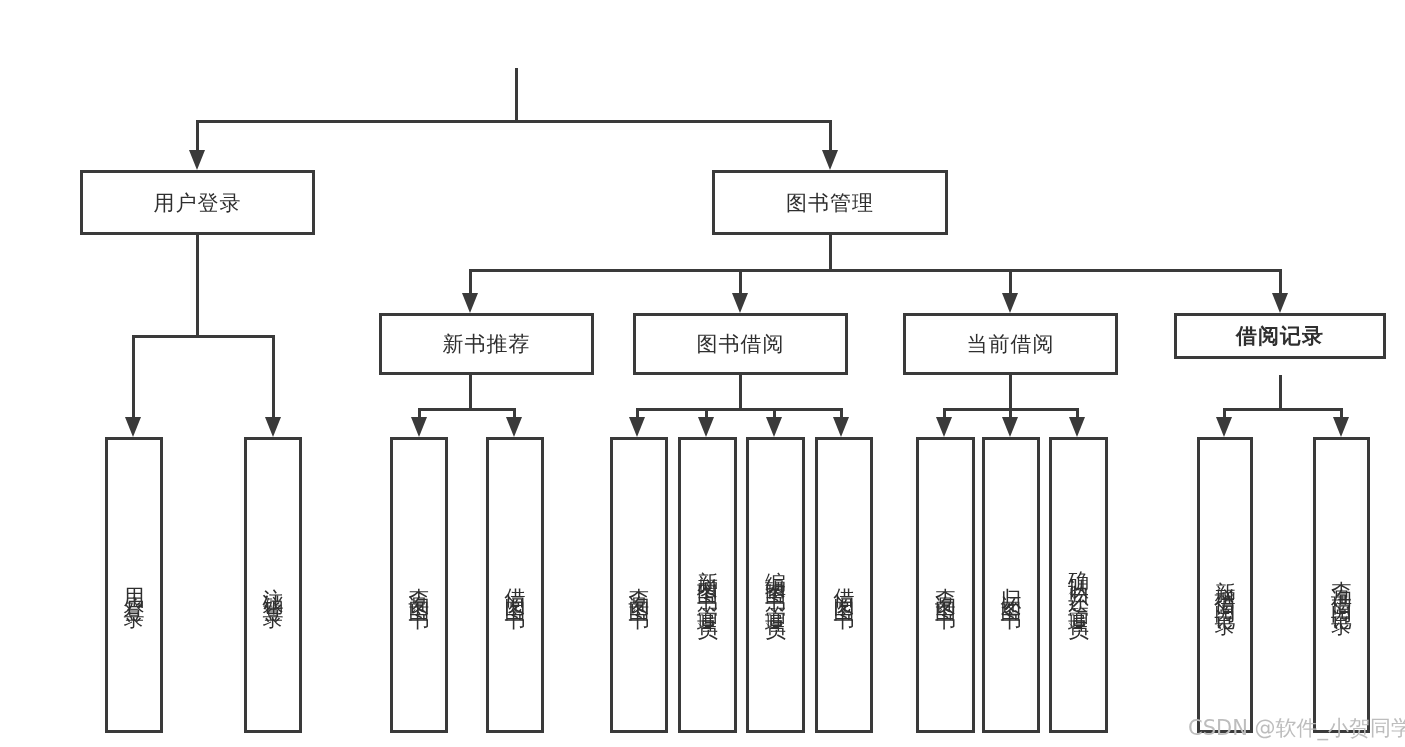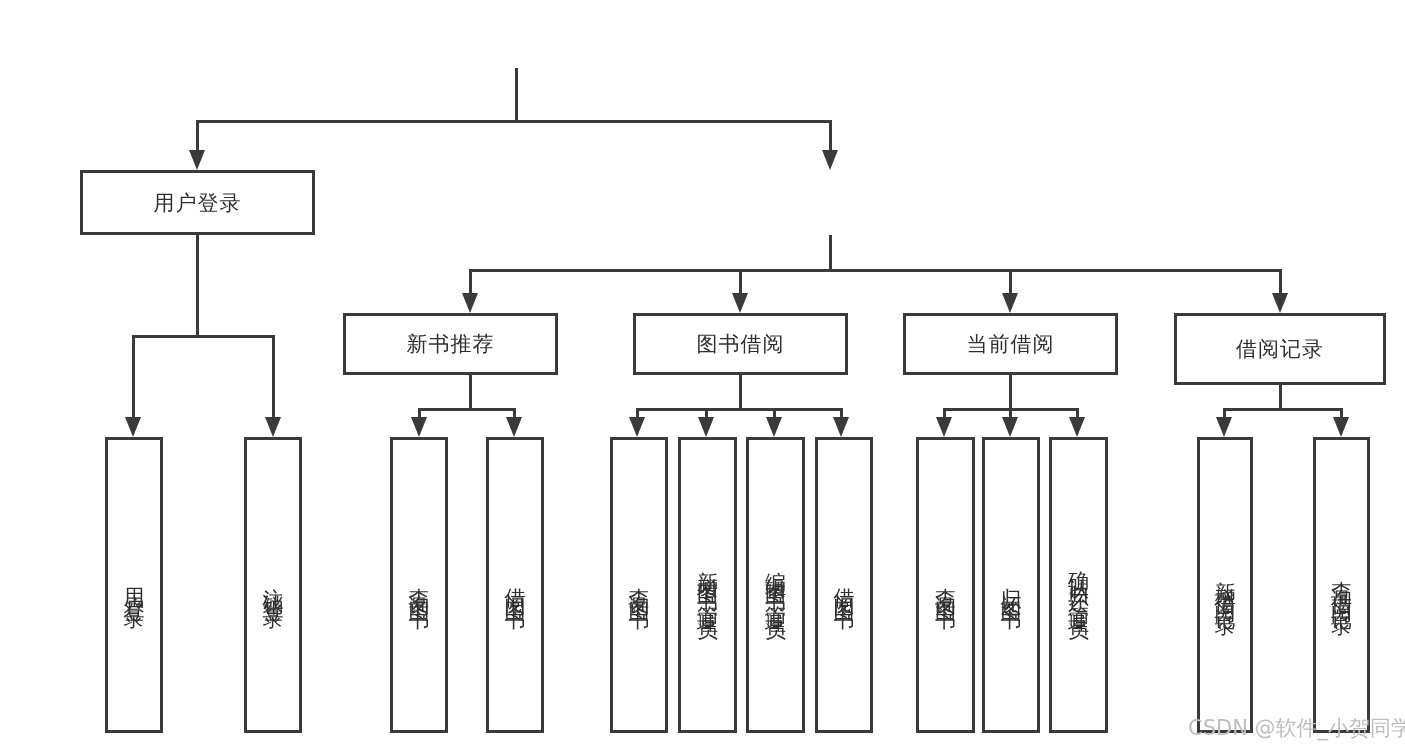--- a/index.html
+++ b/index.html
@@ -125,34 +125,37 @@
   <div class="vl" style="left:1223px;top:408px;height:11px;"></div>
   <div class="arrow" style="left:1216px;top:417px;"></div>
   <div class="vl" style="left:1340px;top:408px;height:11px;"></div>
   <div class="arrow" style="left:1333px;top:417px;"></div>
 
 
   <div class="hbox" style="left:80px;top:170px;width:235px;height:65px;">
     <span>用户登录</span>
   </div>
 
-
-  <div class="hbox" style="left:343px;top:313px;width:215px;height:62px;">
+  <div class="hbox" style="left:712px;top:170px;width:236px;height:65px;">
+    <span>图书管理</span>
+  </div>
+
+  <div class="hbox" style="left:379px;top:313px;width:215px;height:62px;">
     <span>新书推荐</span>
   </div>
 
   <div class="hbox" style="left:633px;top:313px;width:215px;height:62px;">
     <span>图书借阅</span>
   </div>
 
   <div class="hbox" style="left:903px;top:313px;width:215px;height:62px;">
     <span>当前借阅</span>
   </div>
 
-  <div class="hbox" style="left:1174px;top:313px;width:212px;height:72px;">
+  <div class="hbox" style="left:1174px;top:313px;width:212px;height:46px;font-weight:bold;">
     <span>借阅记录</span>
   </div>
 
   <div class="vbox" style="left:105px;">
     <span class="vtext">用户登录</span>
   </div>
   <div class="vbox" style="left:244px;">
     <span class="vtext">注销登录</span>
   </div>
 

